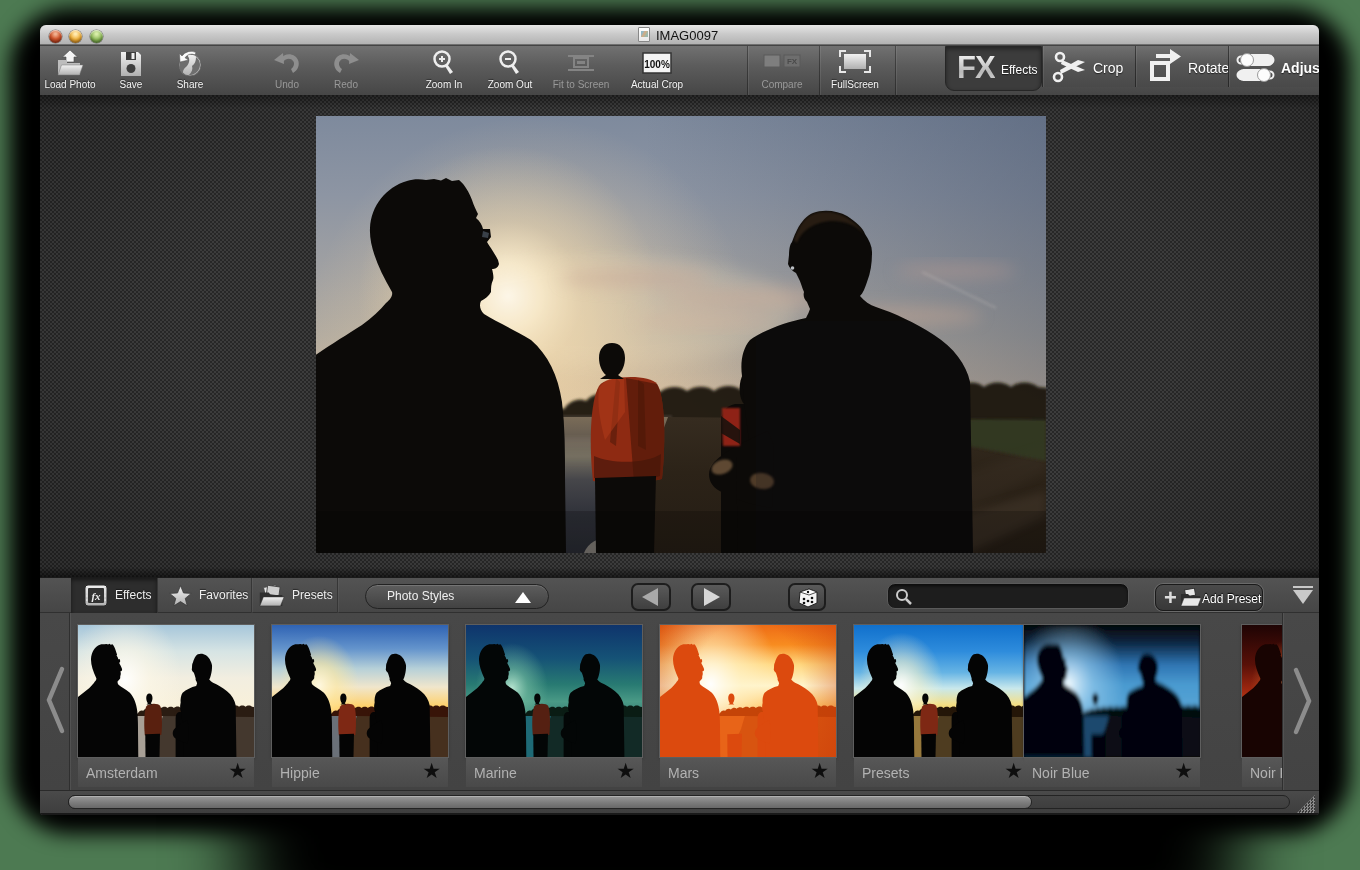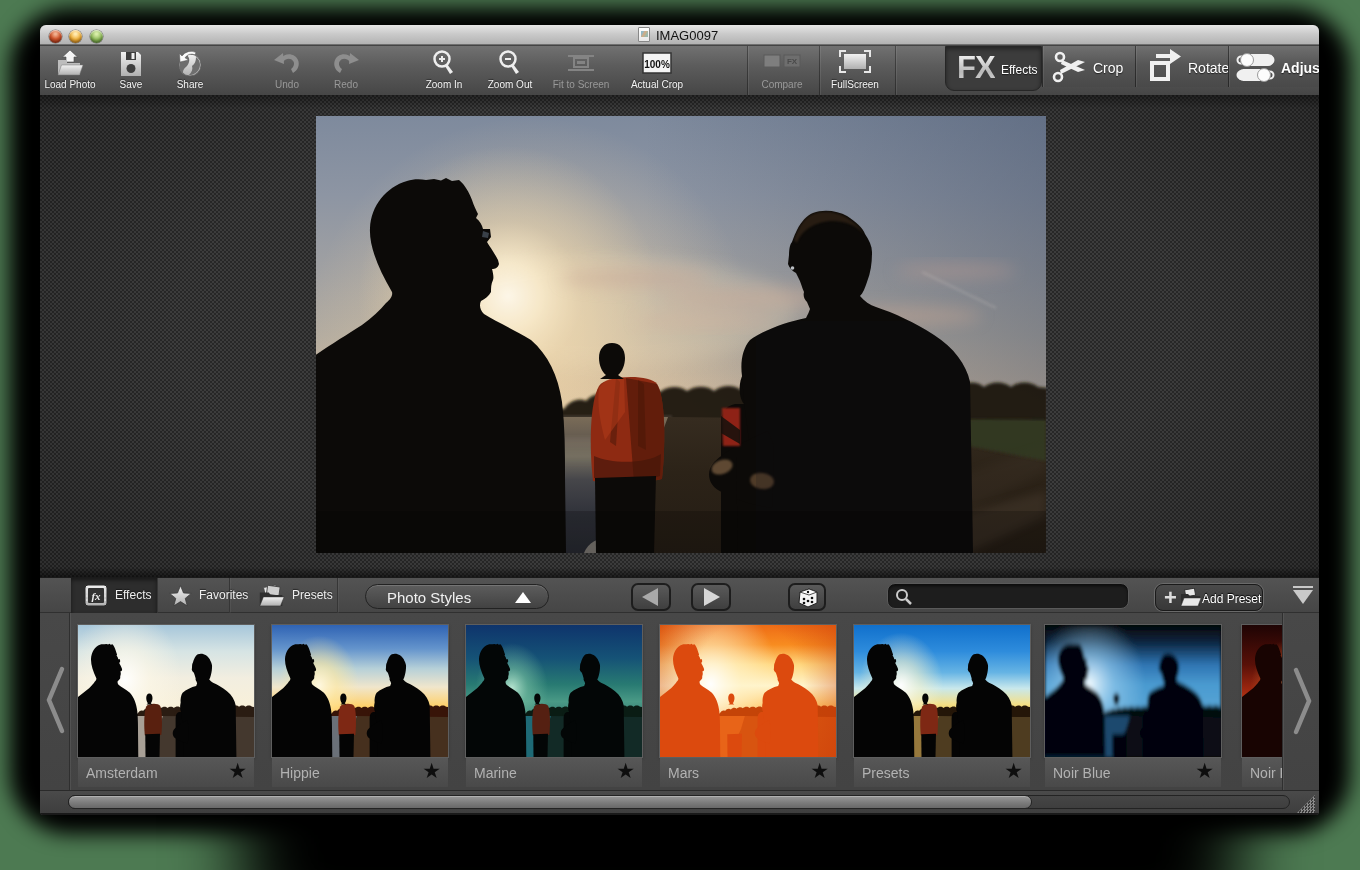--- a/index.html
+++ b/index.html
@@ -48,21 +48,21 @@
 .photo { position:absolute; left:276px; top:21px; width:730px; height:437px; }
 
 
 .fxbar { position:absolute; left:0; top:552px; width:1279px; height:36px;
   background:linear-gradient(#535353,#464646); border-top:1px solid #1a1a1a; border-bottom:1px solid #303030; }
 .tab { position:absolute; top:0; height:35px; border-right:1px solid #363636; box-shadow:1px 0 0 rgba(255,255,255,.05); }
 .tab .tlbl { position:absolute; top:10px; font-size:12px; color:#eee; text-shadow:0 -1px 1px rgba(0,0,0,.5); }
 .tab.sel { background:#2d2d2d; box-shadow:inset 0 2px 4px rgba(0,0,0,.5); }
 .pstyles { position:absolute; left:325px; top:6px; width:184px; height:25px; border-radius:13px;
   background:linear-gradient(#5d5d5d,#424242); border:1px solid #222; box-shadow:inset 0 1px 0 rgba(255,255,255,.15); }
-.pstyles .ptxt { position:absolute; left:21px; top:4px; font-size:15px; color:#f0f0f0; }
+.pstyles .ptxt { position:absolute; left:21px; top:4px; font-size:12px; color:#f0f0f0; }
 .pstyles .ptri { position:absolute; right:17px; top:7px; width:0; height:0; border-left:8px solid transparent; border-right:8px solid transparent; border-bottom:11px solid #fff; }
 .navb { position:absolute; top:5px; width:40px; height:28px; border-radius:7px; background:linear-gradient(#5a5a5a,#3f3f3f); border:2px solid #1d1d1d; }
 .srch { position:absolute; left:847px; top:5px; width:242px; height:26px; border-radius:8px; background:#1d1d1d; border:1px solid #5a5a5a; box-shadow:inset 0 2px 3px rgba(0,0,0,.6); }
 .addp { position:absolute; left:1115px; top:6px; width:108px; height:27px; border-radius:8px; background:linear-gradient(#4a4a4a,#383838); border:1px solid #1a1a1a; box-shadow:0 0 0 1px #6a6a6a; }
 .addp .atxt { position:absolute; left:46px; top:7px; font-size:12px; color:#fff; text-shadow:0 -1px 1px #000; white-space:nowrap; }
 .dtri { position:absolute; left:1253px; top:12px; width:0; height:0; border-left:10px solid transparent; border-right:10px solid transparent; border-top:14px solid #c9c9c9; }
 .dtri2 { position:absolute; left:1253px; top:8px; width:20px; height:2px; background:#c9c9c9; }
 
 
 .tpanel { position:absolute; left:0; top:588px; width:1279px; height:177px; background:linear-gradient(#484848,#434343); }
@@ -372,21 +372,21 @@
             <rect x="2" y="15" width="1.5" height="2"></rect>
             <rect x="20.5" y="3" width="1.5" height="2"></rect>
             <rect x="20.5" y="7" width="1.5" height="2"></rect>
             <rect x="20.5" y="11" width="1.5" height="2"></rect>
             <rect x="20.5" y="15" width="1.5" height="2"></rect>
           </g>
         <text x="12" y="16" font-size="11" font-style="italic" font-weight="bold" fill="#eee" text-anchor="middle" font-family="Liberation Serif">fx</text>
       </svg>
       <div class="tlbl" style="left:44px;">Effects</div>
       </div>
-    <div class="tab" style="left:118px;width:72px;">
+    <div class="tab" style="left:118px;width:94px;">
       <svg style="position:absolute;left:10px;top:6px;" width="25" height="24" viewBox="0 0 28 28">
         <path d="M14,2 L17.5,10.5 L26.5,11 L19.5,16.8 L21.8,25.5 L14,20.5 L6.2,25.5 L8.5,16.8 L1.5,11 L10.5,10.5 Z" fill="url(#foldg)" stroke="#333" stroke-width=".8"></path>
       </svg>
       <div class="tlbl" style="left:41px;">Favorites</div>
       </div>
     <div class="tab" style="left:208px;width:90px;">
       <svg style="position:absolute;left:10px;top:6px;" width="27" height="24" viewBox="0 0 30 26">
         <rect x="7" y="2" width="14" height="10" rx="1" fill="#e8e8e8" stroke="#444" transform="rotate(-12 14 7)"></rect>
         <rect x="10" y="2" width="14" height="10" rx="1" fill="#cfcfcf" stroke="#444" transform="rotate(8 17 7)"></rect>
         <path d="M2,9 L12,9 L14,12 L27,12 L27,24 L2,24 Z" fill="#2e2e2e"></path>
@@ -605,21 +605,21 @@
 <use href="#groundsh" fill="#4e3c20"></use>
 <use href="#jacketsh" fill="#7e2814"></use>
 <use href="#figs" fill="#040404"></use>
 </svg>
           </div>
 <div class="clab">
             <span class="cname">Presets</span>
             <span class="star">★</span>
           </div>
 </div>
-<div class="card" style="left:954px;padding-left:20px;">
+<div class="card" style="left:933px;padding-left:20px;">
 <div class="cimg">
             <svg viewBox="0 0 730 437" width="176" height="132" preserveAspectRatio="none">
 <defs>
 <linearGradient id="sky6" x1="0" y1="0" x2="0" y2="1">
 <stop offset="0" stop-color="#04060a"></stop>
                   <stop offset=".13" stop-color="#0c2640"></stop>
 <stop offset=".3" stop-color="#2e74b2"></stop>
                   <stop offset=".45" stop-color="#4a9ad0"></stop>
 <stop offset=".6" stop-color="#54a2d4"></stop>
                   <stop offset=".75" stop-color="#326e9c"></stop>

